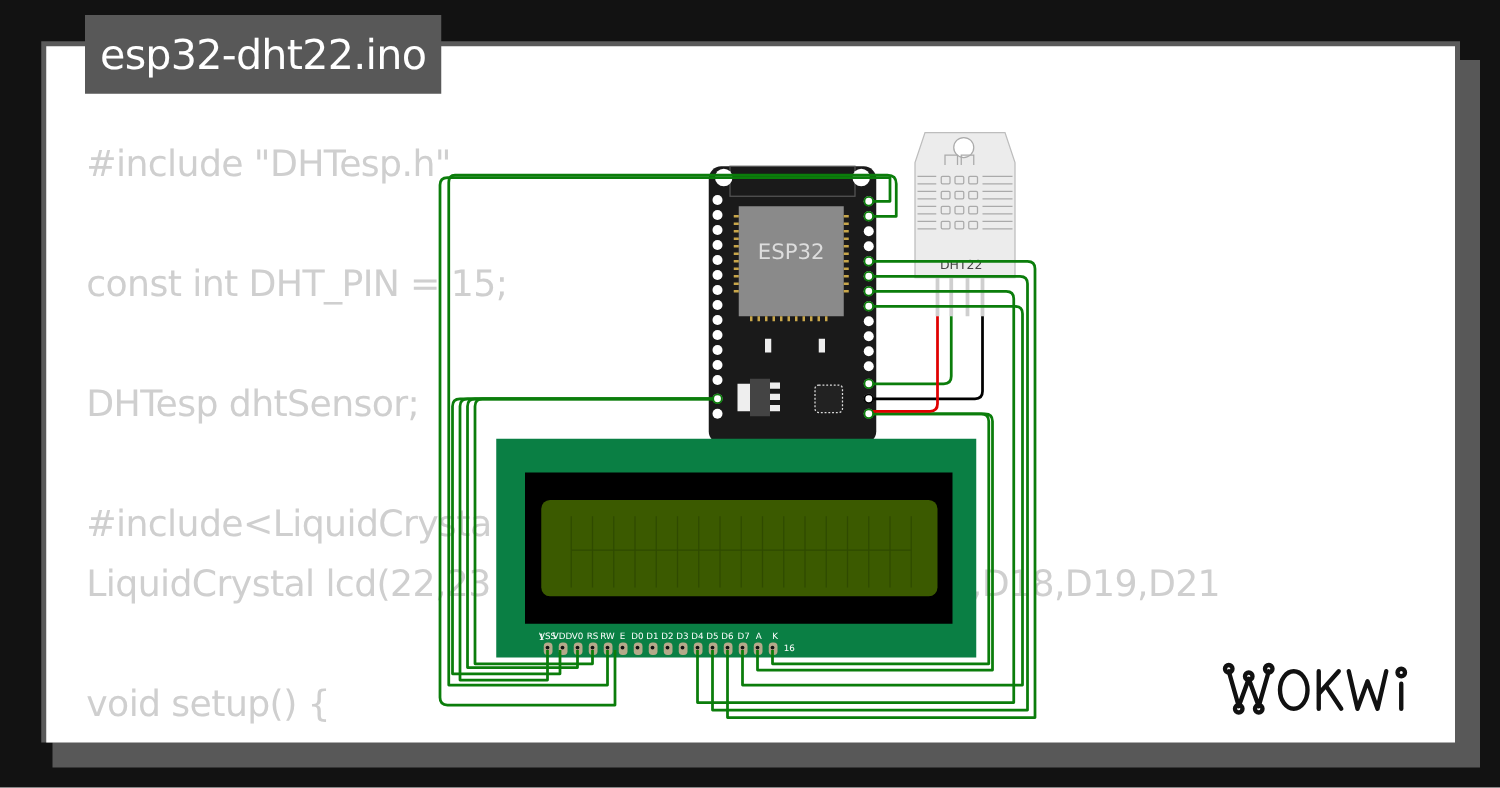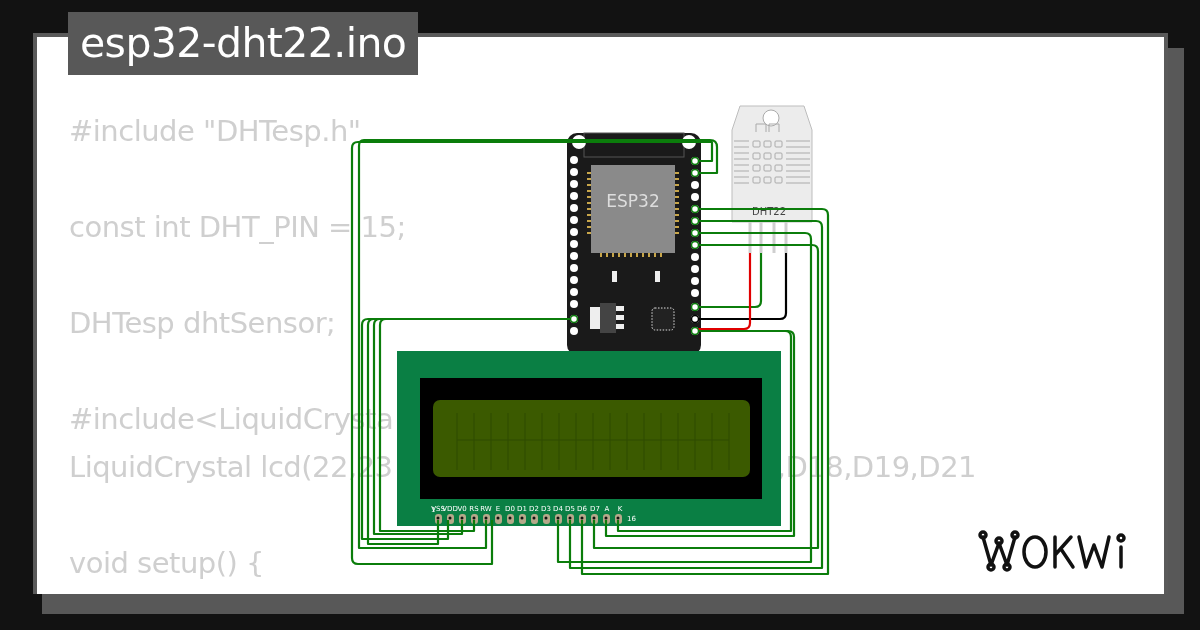--- a/index.html
+++ b/index.html
@@ -1,21 +1,21 @@
 <!DOCTYPE html>
 <html><head>
 <meta charset="utf-8">
 <style>
   html, body { margin:0; padding:0; }
   body { width:1200px; height:630px; background:#121212; position:relative; overflow:hidden; font-family:"DejaVu Sans", sans-serif; }
   .shadow { position:absolute; left:42px; top:48px; width:1142px; height:566px; background:#585858; }
   .card { position:absolute; left:33px; top:33px; width:1135px; height:561px; background:#5a5a5a; }
   .card-inner { position:absolute; left:4px; top:4px; right:4px; bottom:0; background:#ffffff; overflow:hidden; }
   .code { position:absolute; left:32px; top:70px; margin:0; color:#cfcfcf; font-family:"DejaVu Sans", sans-serif; font-size:29px; line-height:48px; letter-spacing:-0.5px; white-space:pre; }
-  .title { position:absolute; left:68px; top:12px; height:63px; padding:0 12px; background:#585858; color:#ffffff; font-family:"DejaVu Sans", sans-serif; font-size:41px; line-height:63px; letter-spacing:-0.6px; }
+  .title { position:absolute; left:68px; top:12px; height:63px; padding:0 12px; background:#585858; color:#ffffff; font-family:"DejaVu Sans", sans-serif; font-size:33px; line-height:63px; letter-spacing:-0.6px; }
   svg.circuit { position:absolute; left:0; top:0; }
   .logo { position:absolute; left:975px; top:525px; width:175px; height:50px; }
 </style>
 </head>
 <body>
 
 <div class="shadow"></div>
 <div class="card">
   <div class="card-inner">
     <pre class="code">#include "DHTesp.h"

